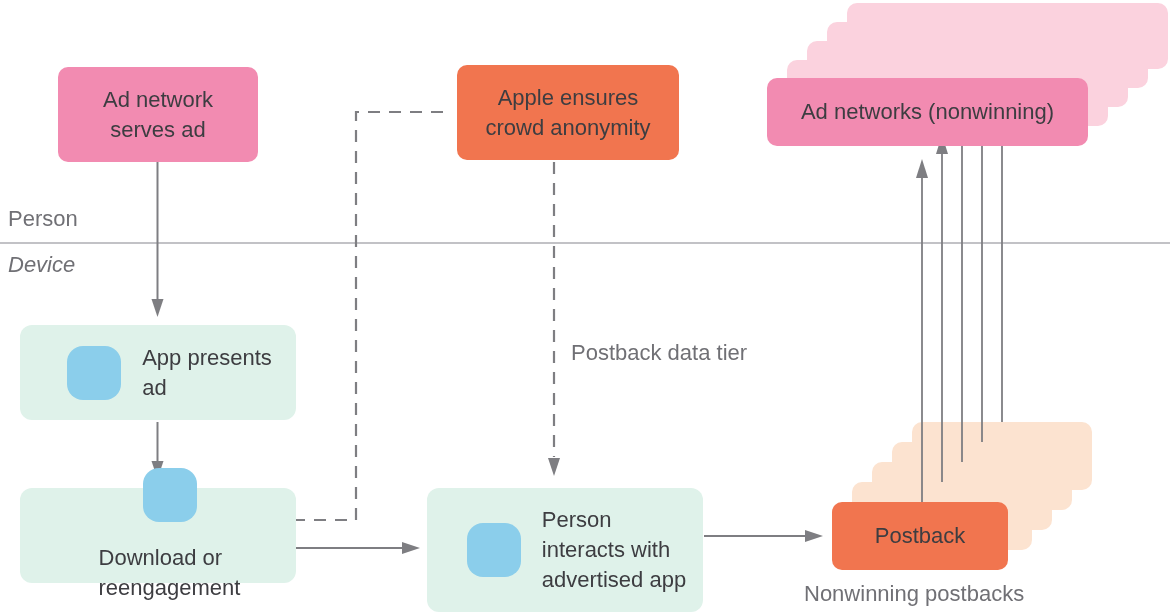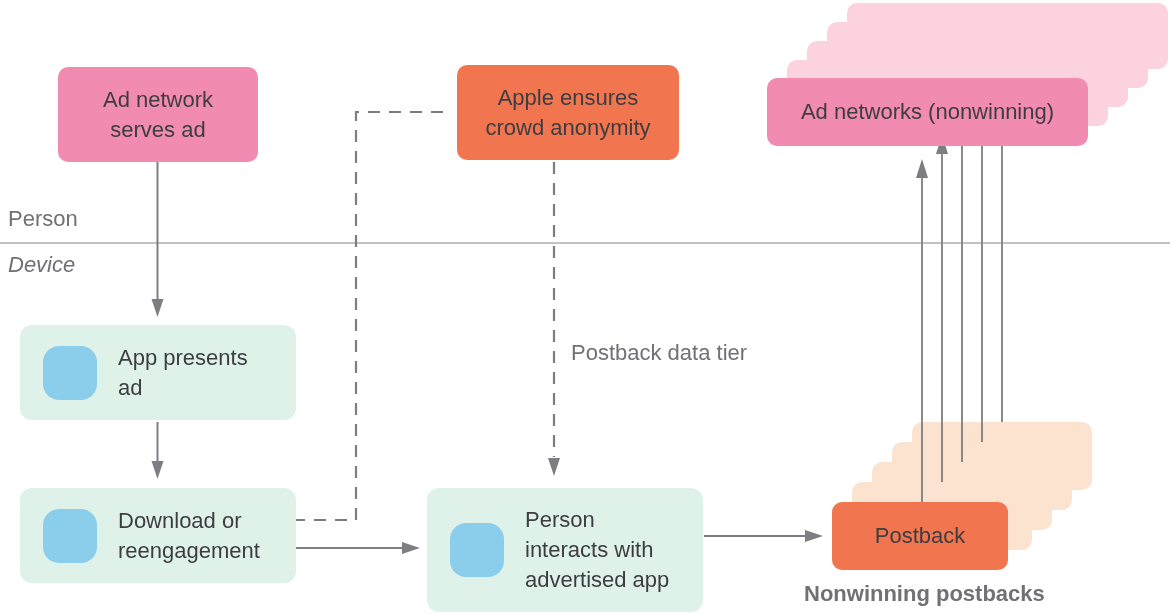--- a/index.html
+++ b/index.html
@@ -24,21 +24,21 @@
   }
   .node-label {
     font-size: 22px;
     line-height: 30px;
     color: var(--text-dark, #3d3d41);
     white-space: pre-line;
     text-align: center;
   }
   .pink   { background: var(--pink, #f28bb1); }
   .orange { background: var(--orange, #f1754f); }
-  .mint   { background: var(--mint, #dff2ea); border-radius: 12px; justify-content: flex-start; padding-left: 23px; gap: 21px; }
+  .mint   { background: var(--mint, #dff2ea); border-radius: 12px; justify-content: center; padding-left: 23px; gap: 21px; }
   .mint .node-label { text-align: left; }
 
   .app-icon {
     width: 54px; height: 54px;
     border-radius: 16px;
     background: var(--blue, #8bceeb);
     flex: 0 0 auto;
   }
 
   
@@ -128,35 +128,35 @@
   <div class="node pink front" style="left:767px; top:78px; width:321px; height:68px;">
     <div class="node-label">Ad networks (nonwinning)</div>
   </div>
 
   <div class="node mint front" style="left:20px; top:325px; width:276px; height:95px;">
     <div class="app-icon"></div>
     <div class="node-label">App presents
 ad</div>
   </div>
 
-  <div class="node mint front" style="left:20px; top:488px; width:276px; height:95px;">
+  <div class="node mint front" style="left:20px; top:488px; width:276px; height:95px;flex-direction:column;">
     <div class="app-icon"></div>
     <div class="node-label">Download or
 reengagement</div>
   </div>
 
   <div class="node mint front" style="left:427px; top:488px; width:276px; height:124px;">
     <div class="app-icon"></div>
     <div class="node-label">Person
 interacts with
 advertised app</div>
   </div>
 
   <div class="node orange front" style="left:832px; top:502px; width:176px; height:68px;">
     <div class="node-label">Postback</div>
   </div>
 
   <div class="free-label" style="left:8px; top:206px;">Person</div>
   <div class="free-label" style="left:8px; top:252px;font-style:italic;">Device</div>
   <div class="free-label" style="left:571px; top:312px;margin-top:28px;">Postback data tier</div>
-  <div class="free-label" style="left:804px; top:581px;font-weight:bold;">Nonwinning postbacks</div>
+  <div class="free-label" style="left:804px; top:581px;">Nonwinning postbacks</div>
 
 </div>
 
 </body></html>

